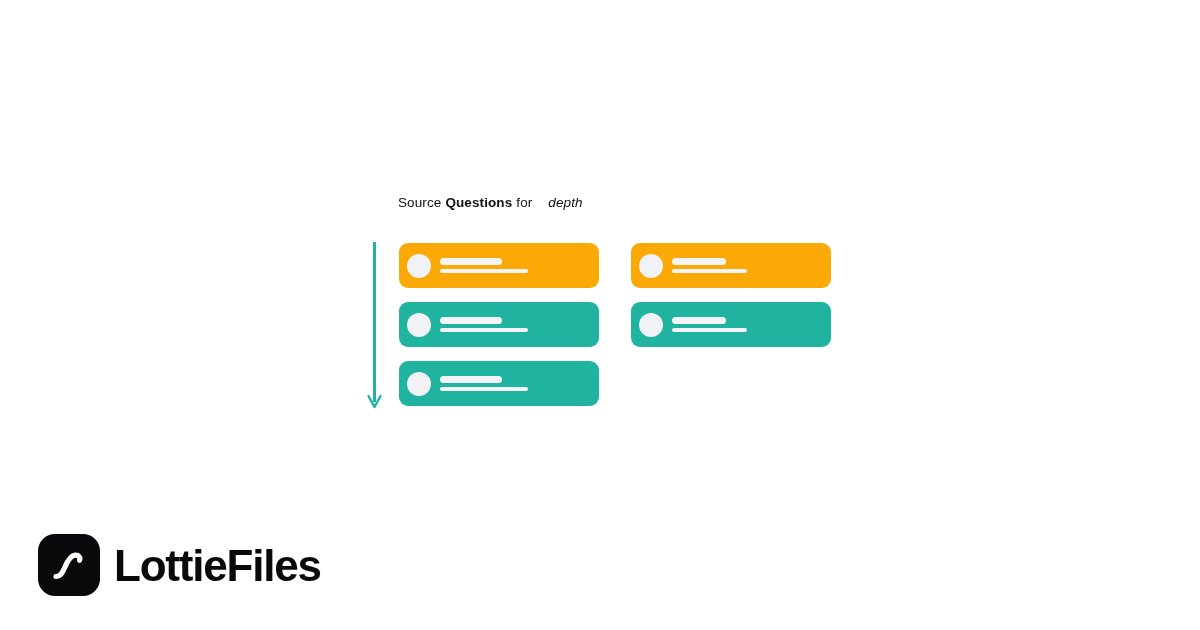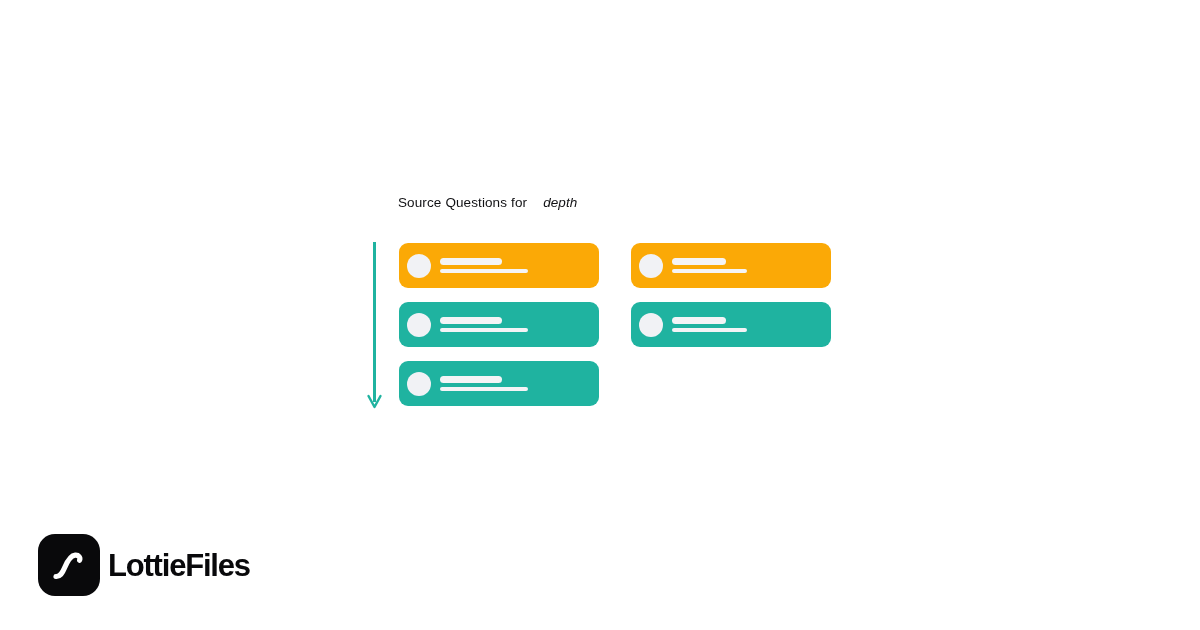--- a/index.html
+++ b/index.html
@@ -22,21 +22,21 @@
     position: absolute;
     left: 398px;
     top: 194px;
     font-size: 13.5px;
     line-height: 18px;
     color: #111114;
     white-space: nowrap;
     letter-spacing: 0.1px;
   }
   .headline .w-reg   { font-weight: 400; }
-  .headline .w-bold  { font-weight: 400; }
+  .headline .w-bold  { font-weight: 700; }
   .headline .w-ital  { font-style: italic; font-weight: 400; margin-left: 12px; }
   .headline .sp      { display: inline-block; width: 4px; }
 
   
   .flow-arrow {
     position: absolute;
     left: 366px;
     top: 238px;
     width: 20px;
     height: 176px;
@@ -124,22 +124,22 @@
     height: 62px;
     border-radius: 17px;
     background: #09090B;
     display: flex;
     align-items: center;
     justify-content: center;
     flex: 0 0 auto;
   }
   .brand-mark svg { display: block; }
   .brand-name {
-    margin-left: 8px;
-    font-size: 31px;
+    margin-left: 14px;
+    font-size: 44px;
     line-height: 47px;
     font-weight: 700;
     color: #09090B;
     letter-spacing: -1.2px;
     white-space: nowrap;
   }
 </style>
 </head>
 <body>
 

